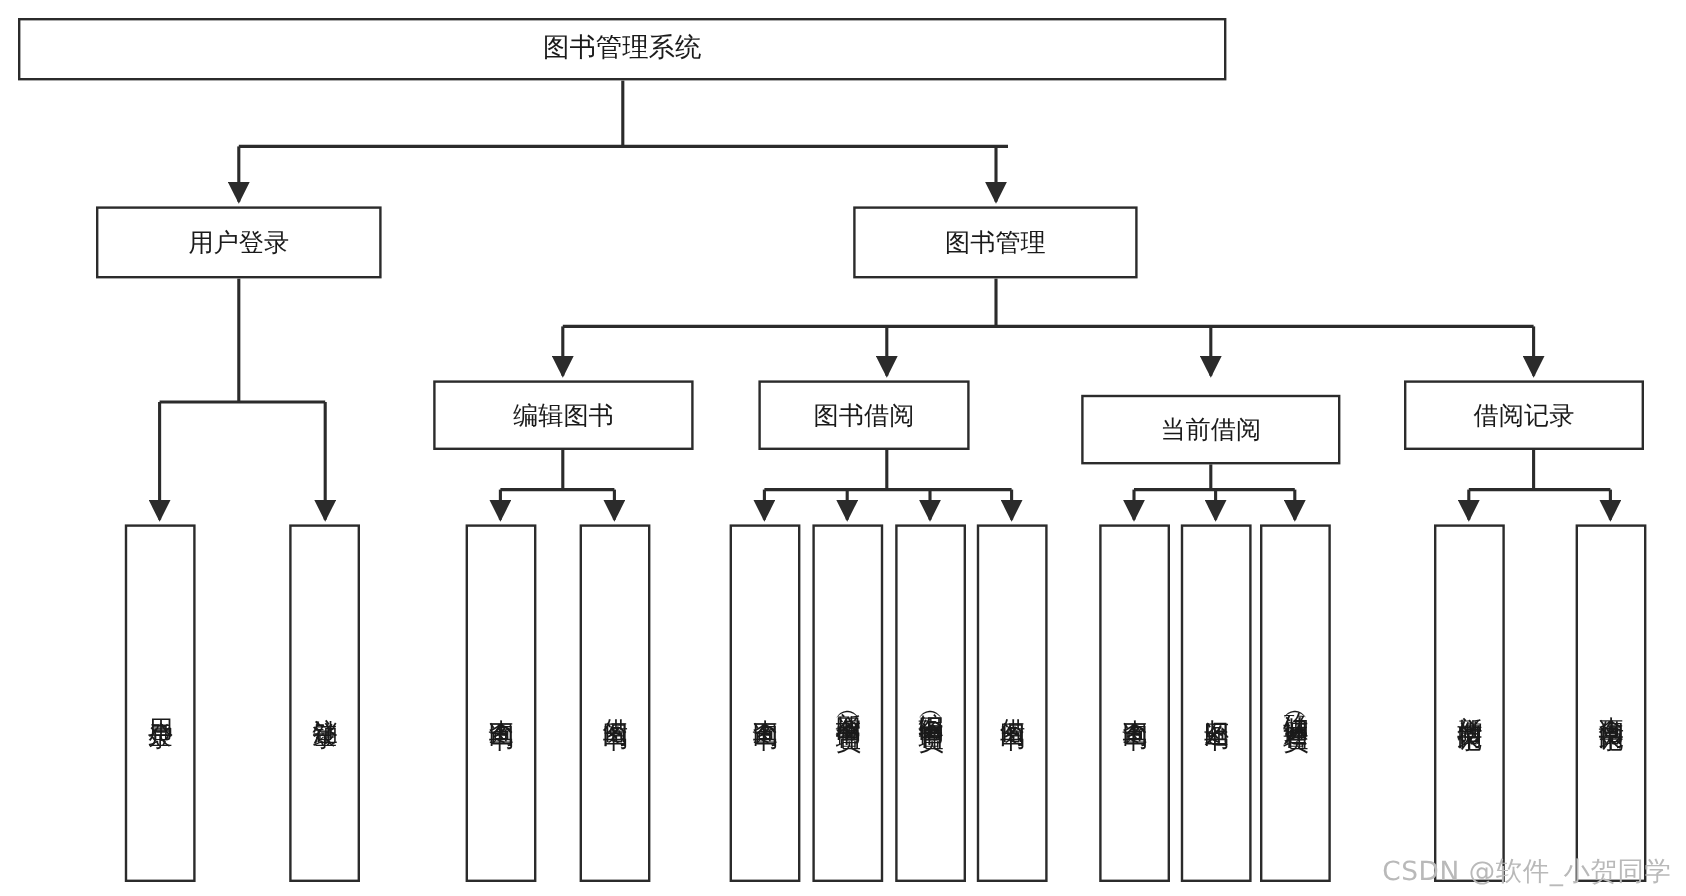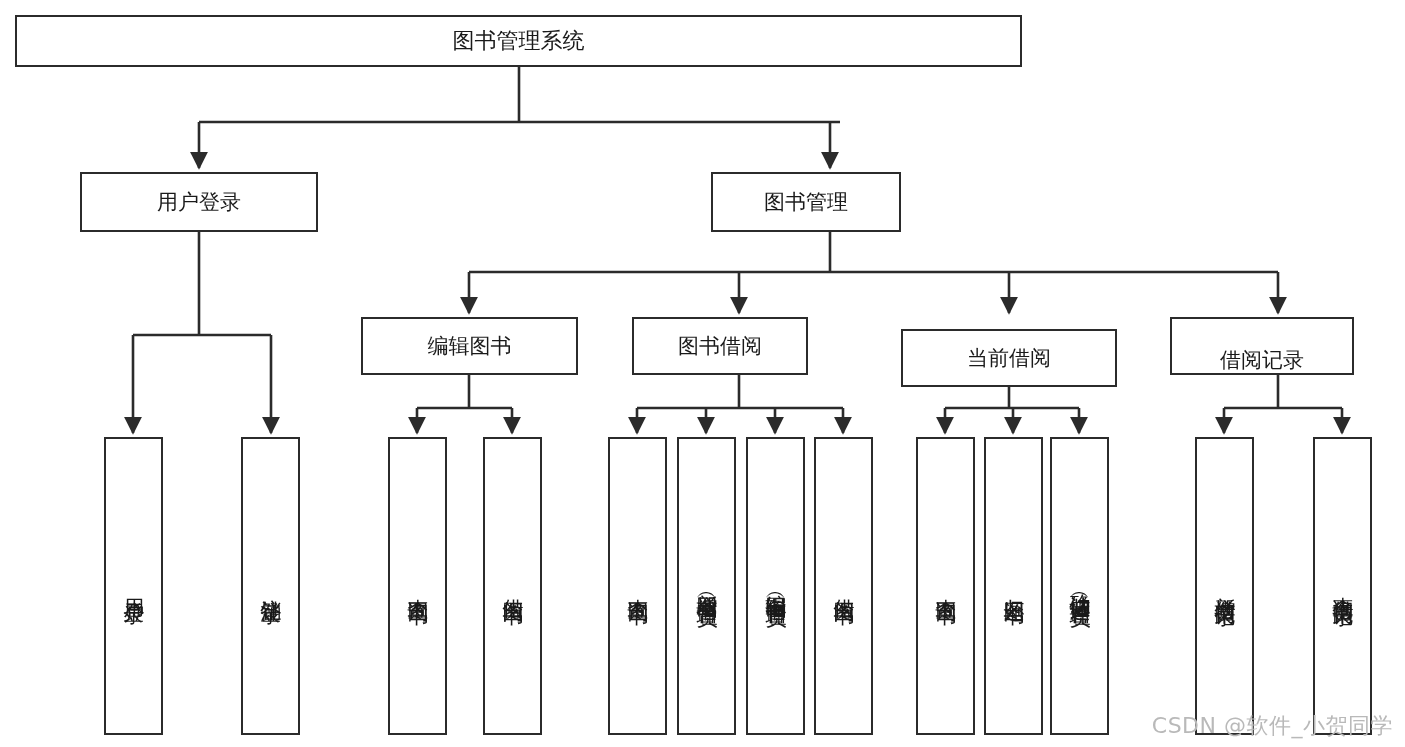--- a/index.html
+++ b/index.html
@@ -124,34 +124,34 @@
     </g>
   </svg>
 
   <div class="node-box root horizontal" style="left:15px; top:15px; width:1007px; height:52px;">
     <span class="node-label">图书管理系统</span>
   </div>
 
   <div class="node-box horizontal" style="left:80px; top:172px; width:238px; height:60px;">
     <span class="node-label">用户登录</span>
   </div>
-  <div class="node-box horizontal" style="left:711px; top:172px; width:190px; height:60px;">
+  <div class="node-box horizontal" style="left:711px; top:172px; width:237px; height:60px;">
     <span class="node-label">图书管理</span>
   </div>
 
   <div class="node-box horizontal" style="left:361px; top:317px; width:217px; height:58px;">
     <span class="node-label">编辑图书</span>
   </div>
   <div class="node-box horizontal" style="left:632px; top:317px; width:176px; height:58px;">
     <span class="node-label">图书借阅</span>
   </div>
   <div class="node-box horizontal" style="left:901px; top:317px; width:216px; height:58px;margin-top:12px;">
     <span class="node-label">当前借阅</span>
   </div>
-  <div class="node-box horizontal" style="left:1170px; top:317px; width:184px; height:58px;align-items:flex-end;">
+  <div class="node-box horizontal" style="left:1170px; top:317px; width:200px; height:58px;">
     <span class="node-label">借阅记录</span>
   </div>
 
   <div class="node-box vertical" style="left:104px; top:437px; width:59px; height:298px;">
     <span class="node-label">用户登录</span>
   </div>
   <div class="node-box vertical" style="left:241px; top:437px; width:59px; height:298px;">
     <span class="node-label">注销登录</span>
   </div>
 

